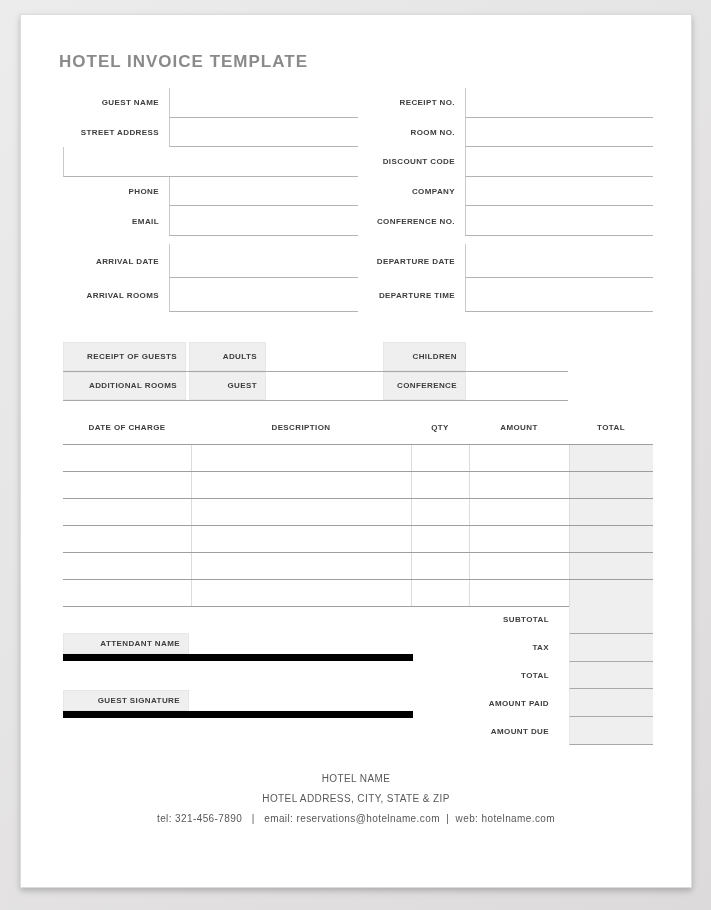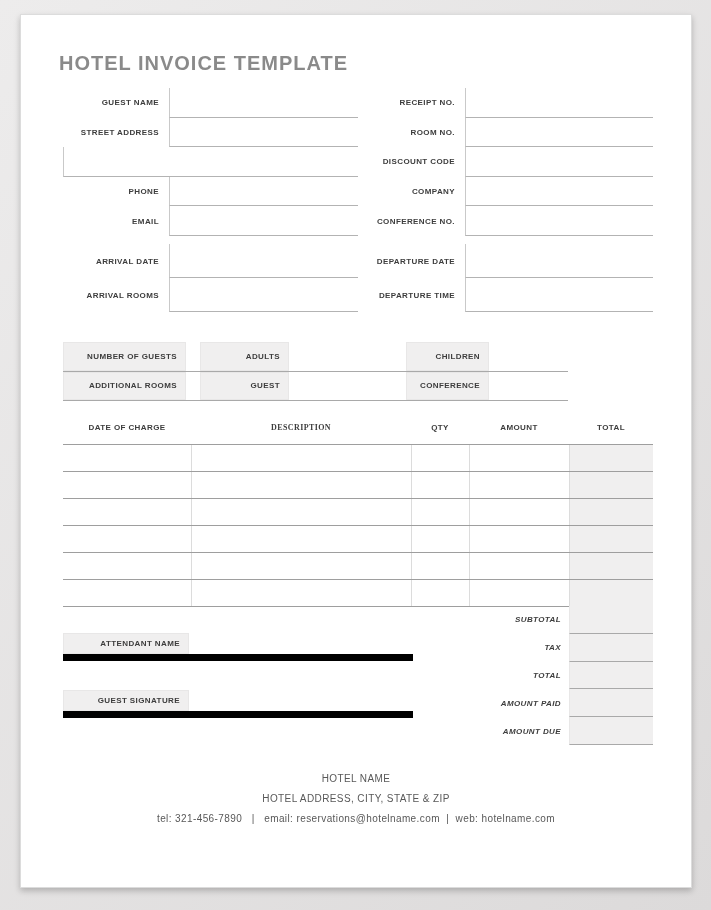--- a/index.html
+++ b/index.html
@@ -2,58 +2,58 @@
 <html><head>
 <meta charset="utf-8">
 <style>
   * { margin:0; padding:0; box-sizing:border-box; }
   html,body { width:711px; height:910px; overflow:hidden; }
   body { background:linear-gradient(135deg,#edecec 0%,#dcdada 100%); font-family:"Liberation Sans",sans-serif; }
 
   .page { position:absolute; left:20px; top:14px; width:672px; height:874px;
           background:#ffffff; border:1px solid #dcdcdc; box-shadow:0 3px 6px rgba(0,0,0,.22); }
 
-  .title { position:absolute; left:38px; top:37px; font-size:20px; font-weight:bold;
+  .title { position:absolute; left:38px; top:37px; font-size:17px; font-weight:bold;
            letter-spacing:1px; color:#8a8a8a; }
 
   .lbl { font-size:8px; font-weight:bold; color:#3d3d3d; letter-spacing:.4px; }
 
   
   .fgroup { position:absolute; display:flex; flex-direction:column; }
   .frow { display:flex; }
   .flabel { display:flex; align-items:center; justify-content:flex-end; padding-right:10px; }
   .finput { flex:1; border-left:1px solid #c9c9c9; border-bottom:1px solid #b3b3b3; }
   .gL { left:42px; width:295px; } .gL .flabel { width:106px; }
   .gR { left:342px; width:290px; } .gR .flabel { width:102px; }
   .gTop { top:73px; } .gTop .frow { height:29.6px; }
   .gMid { top:229px; } .gMid .frow { height:34px; }
 
   
   .guests { position:absolute; left:42px; top:327px; width:505px; }
   .grow { display:flex; height:29.5px; border-bottom:1px solid #a9a9a9; }
   .gbox { background:#f0efef; border:1px solid #e8e7e7; display:flex; align-items:center;
           justify-content:flex-end; padding-right:8px; }
-  .gb1 { width:123px; } .gb2 { width:89px; margin-left:14px;text-align:right; } .gb3 { width:83px;padding-left:43px; }
+  .gb1 { width:123px; } .gb2 { width:77px; margin-left:3px;text-align:right; } .gb3 { width:83px;padding-left:43px; }
   .gin1 { width:117px; } .gin2 { flex:1; }
 
   
   .charges { position:absolute; left:42px; top:405px; width:590px; }
   .thead { display:flex; height:24px; }
   .th { line-height:15px; text-align:center; }
   .tbody { border-top:1px solid #9e9e9e; }
   .trow { display:flex; height:27px; border-bottom:1px solid #9e9e9e; }
   .td { height:100%; }
-  .c1 { width:128px; } .c2 { width:220px;font-family:Liberation Serif, serif; } .c3 { width:58px; } .c4 { width:100px; } .c5 { width:84px; }
+  .c1 { width:128px; } .c2 { width:220px; } .c3 { width:58px; } .c4 { width:100px; } .c5 { width:84px; }
   .td.c2,.td.c3,.td.c4,.td.c5 { border-left:1px solid #dcdcdc; }
   .td.c5 { background:#f0efef; }
 
   
   .summary { position:absolute; left:42px; top:591px; width:590px; }
   .srow { display:flex; height:27.8px; }
-  .slabel { flex:1; display:flex; align-items:center; justify-content:flex-end; padding-right:8px;font-style:italic; }
+  .slabel { flex:1; display:flex; align-items:center; justify-content:flex-end; padding-right:20px; }
   .sval { width:84px; background:#f0efef; border-left:1px solid #e8e7e7; border-bottom:1px solid #a9a9a9; }
 
   
   .sigrow { position:absolute; left:42px; width:350px; height:28px; border-bottom:7px solid #000000; display:flex; }
   .sig1 { top:618px; } .sig2 { top:675px; }
   .sigbox { width:126px; height:100%; background:#f0efef; border:1px solid #e8e7e7;
             display:flex; align-items:center; justify-content:flex-end; padding-right:8px; }
   .sigline { flex:1; }
 
   
@@ -131,21 +131,21 @@
       <span class="finput"></span>
     </div>
     <div class="frow">
       <span class="flabel lbl">DEPARTURE TIME</span>
       <span class="finput"></span>
     </div>
   </div>
 
   <div class="guests">
     <div class="grow">
-      <span class="gbox gb1 lbl">NUMBER OF GUESTS</span>
+      <span class="gbox gb1 lbl">RECEIPT OF GUESTS</span>
       <span class="gbox gb2 lbl">ADULTS</span>
       <span class="gin1"></span>
       <span class="gbox gb3 lbl">CHILDREN</span>
       <span class="gin2"></span>
     </div>
     <div class="grow">
       <span class="gbox gb1 lbl">ADDITIONAL ROOMS</span>
       <span class="gbox gb2 lbl">GUEST</span>
       <span class="gin1"></span>
       <span class="gbox gb3 lbl">CONFERENCE</span>

